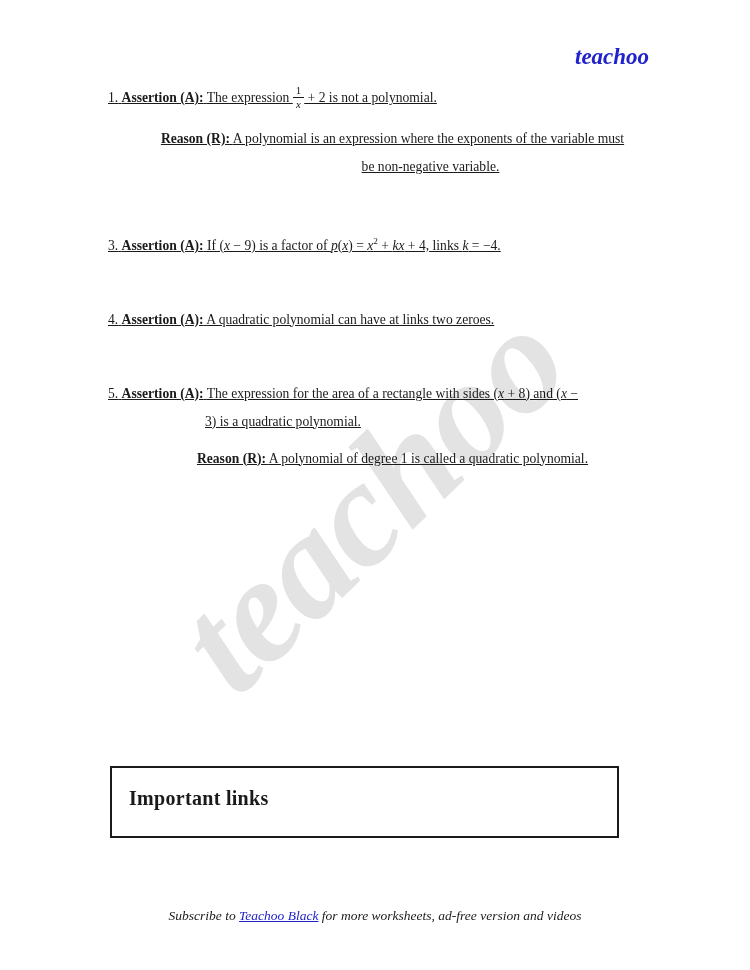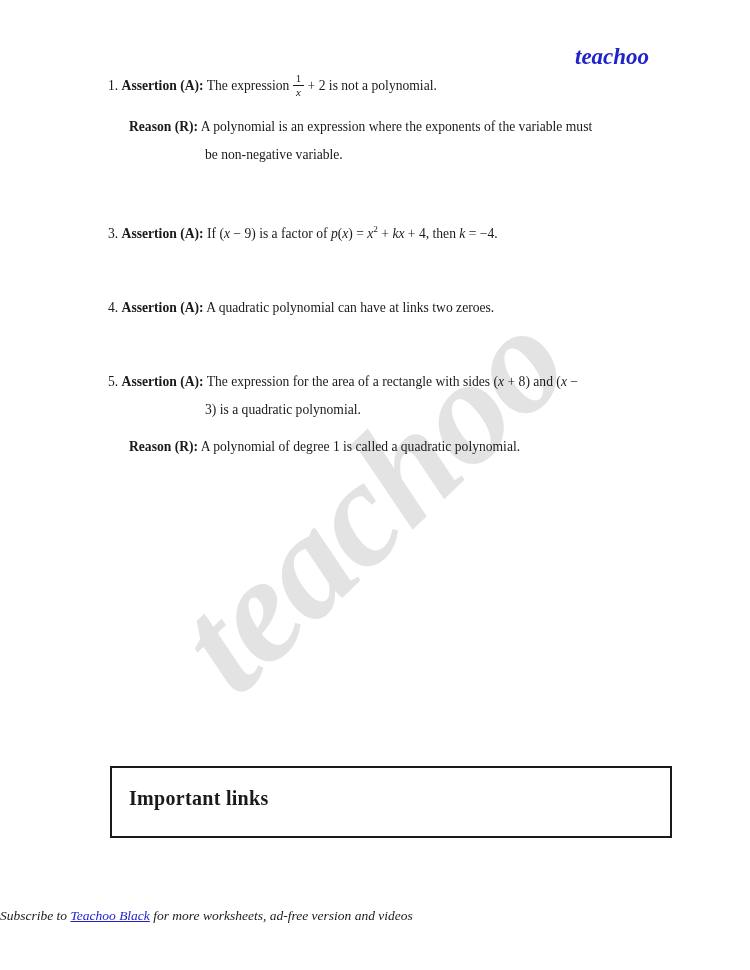--- a/index.html
+++ b/index.html
@@ -21,63 +21,63 @@
     color: var(--wm, #e3e3e3); white-space: nowrap;
     letter-spacing: -2px; z-index: 0; user-select: none;
   }
 
   .logo {
     position: absolute; left: 575px; top: 44px;
     font-size: 23px; font-weight: bold; font-style: italic;
     color: var(--brand, #2222cc); z-index: 2; white-space: nowrap;
   }
 
-  .questions { position: absolute; left: 108px; top: 72px; width: 548px; z-index: 1; }
+  .questions { position: absolute; left: 108px; top: 84px; width: 548px; z-index: 1; text-decoration: underline; }
   .line { margin: 0; font-size: 13.6px; line-height: 28px; }
   .assertion { padding-left: 97px; text-indent: -97px; margin-bottom: 9px; }
   .assertion.tall { margin-bottom: 13px; }
-  .reason { margin-left: 21px; padding-left: 76px; text-indent: -76px; }
+  .reason { margin-left: 21px; padding-left: 76px; text-indent: -76px; text-align: center; }
   .q { margin-bottom: 46px; }
   .qlabel { font-weight: bold; }
   sup { font-size: 0.68em; }
 
   .frac {
     display: inline-block; vertical-align: -0.55em; text-align: center;
     font-size: 0.8em; line-height: 1.15; text-indent: 0;
   }
   .frac .num { display: block; border-bottom: 1px solid #1a1a1a; padding: 0 3px; }
   .frac .den { display: block; font-style: italic; }
 
   .links-box {
     position: absolute; left: 110px; top: 766px;
-    width: 562px; height: 72px;
+    width: 509px; height: 72px;
     border: 2px solid #1a1a1a; z-index: 1; background: transparent;
   }
   .links-title { margin: 19px 0 0 17px; font-size: 20px; font-weight: bold; letter-spacing: 0.3px; }
 
   .footer {
     position: absolute; left: 0; top: 908px; width: 750px;
-    text-align: left; font-style: italic; font-size: 13.5px; z-index: 1;
+    text-align: center; font-style: italic; font-size: 13.5px; z-index: 1;
   }
   .footer a { color: var(--brand, #2222cc); text-decoration: underline; }
 </style>
 </head>
 <body>
 
 <div class="page">
   <div class="watermark">teachoo</div>
   <div class="logo">teachoo</div>
 
   <div class="questions">
       <div class="q">
         <p class="line assertion tall"><span class="qnum">1.</span> <b class="qlabel">Assertion (A):</b> <span>The expression </span><span class="frac"><span class="num">1</span><span class="den">x</span></span><span> + 2 is not a polynomial.</span></p>
         <p class="line reason"><b class="qlabel">Reason (R):</b> <span>A polynomial is an expression where the exponents of the variable must</span><br><span>be non-negative variable.</span></p>
       </div>
       <div class="q">
-        <p class="line assertion"><span class="qnum">3.</span> <b class="qlabel">Assertion (A):</b> <span>If (</span><i>x</i><span> − 9) is a factor of </span><i>p</i><span>(</span><i>x</i><span>) = </span><i>x</i><sup>2</sup><span> + </span><i>kx</i><span> + 4, then </span><i>k</i><span> = −4.</span></p>
+        <p class="line assertion"><span class="qnum">3.</span> <b class="qlabel">Assertion (A):</b> <span>If (</span><i>x</i><span> − 9) is a factor of </span><i>p</i><span>(</span><i>x</i><span>) = </span><i>x</i><sup>2</sup><span> + </span><i>kx</i><span> + 4, links </span><i>k</i><span> = −4.</span></p>
       </div>
       <div class="q">
         <p class="line assertion"><span class="qnum">4.</span> <b class="qlabel">Assertion (A):</b> <span>A quadratic polynomial can have at links two zeroes.</span></p>
       </div>
       <div class="q">
         <p class="line assertion"><span class="qnum">5.</span> <b class="qlabel">Assertion (A):</b> <span>The expression for the area of a rectangle with sides (</span><i>x</i><span> + 8) and (</span><i>x</i><span> −</span><br><span>3) is a quadratic polynomial.</span></p>
         <p class="line reason"><b class="qlabel">Reason (R):</b> <span>A polynomial of degree 1 is called a quadratic polynomial.</span></p>
       </div>
     </div>
 

